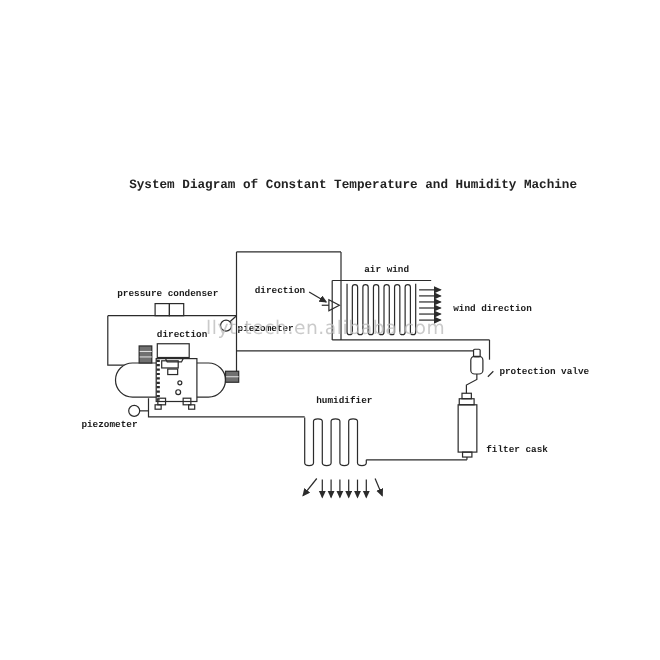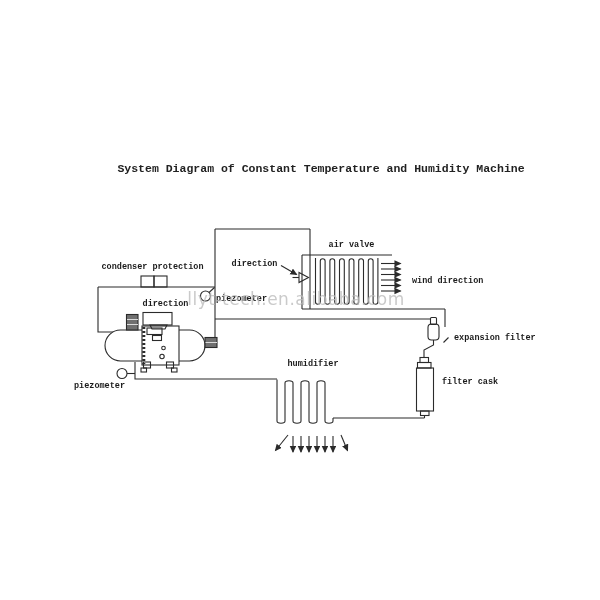--- a/index.html
+++ b/index.html
@@ -124,34 +124,34 @@
         <rect x="143.5" y="362" width="7" height="6"></rect>
         <rect x="166.5" y="362" width="7" height="6"></rect>
         <rect x="141" y="368" width="5.5" height="4"></rect>
         <rect x="171.5" y="368" width="5.5" height="4"></rect>
       </g>
     </g>
   </svg>
 
   <div class="title">System Diagram of Constant Temperature and Humidity Machine</div>
 
-  <div class="lbl" style="left:152.5px;top:262px">condenser protection</div>
+  <div class="lbl" style="left:152.5px;top:262px">pressure condenser</div>
 
   <div class="lbl" style="left:165.5px;top:299px">direction</div>
 
   <div class="lbl" style="left:254.5px;top:259px">direction</div>
 
   <div class="lbl lbl-left" style="left:216px;top:294px">piezometer</div>
 
   <div class="lbl lbl-left" style="left:74px;top:381px">piezometer</div>
 
-  <div class="lbl" style="left:351.5px;top:240px">air valve</div>
+  <div class="lbl" style="left:351.5px;top:240px">air wind</div>
 
   <div class="lbl lbl-left" style="left:412px;top:276px">wind direction</div>
 
-  <div class="lbl lbl-left" style="left:454px;top:333px">expansion filter</div>
+  <div class="lbl lbl-left" style="left:454px;top:333px">protection valve</div>
 
   <div class="lbl" style="left:313px;top:359px">humidifier</div>
 
-  <div class="lbl lbl-left" style="left:442px;top:377px">filter cask</div>
+  <div class="lbl lbl-left" style="left:442px;top:404px">filter cask</div>
 
   <div class="watermark">llyt-tech.en.alibaba.com</div>
 </div>
 
 </body></html>

